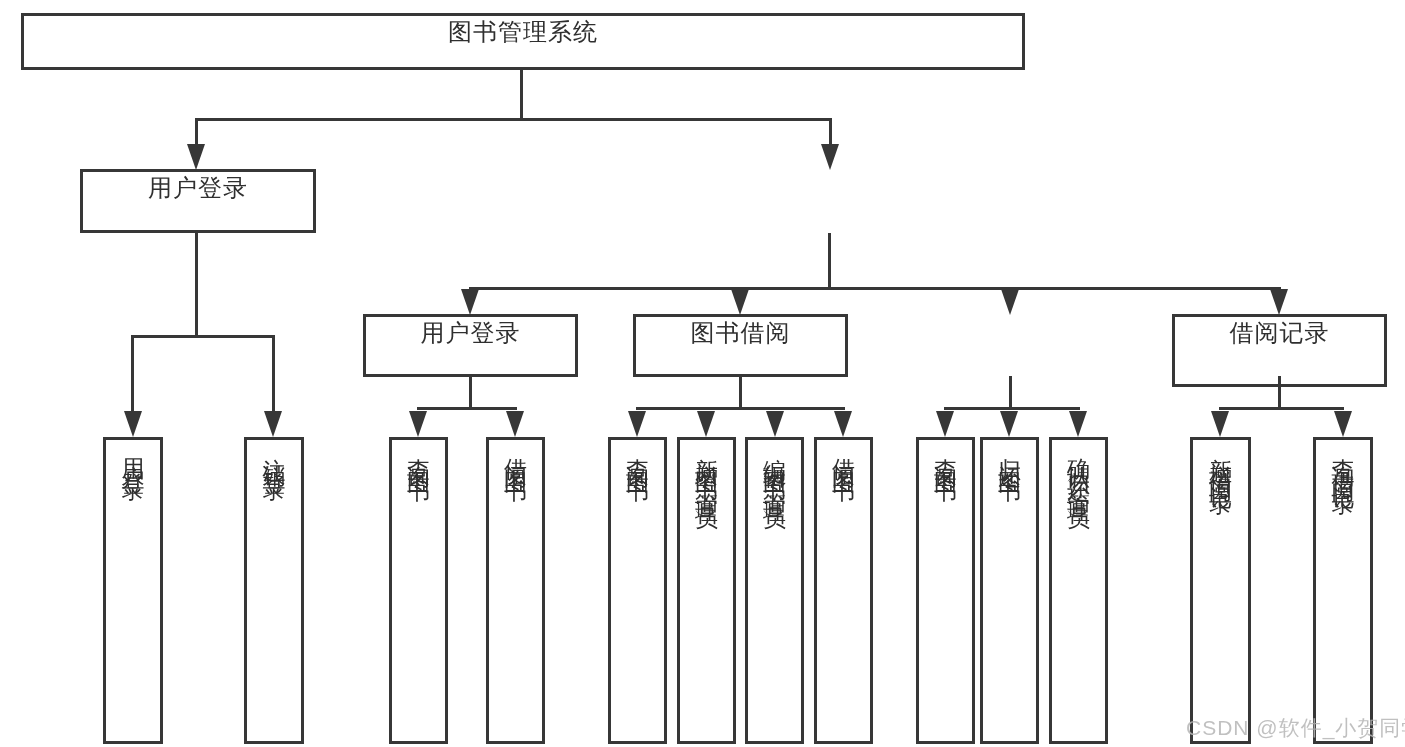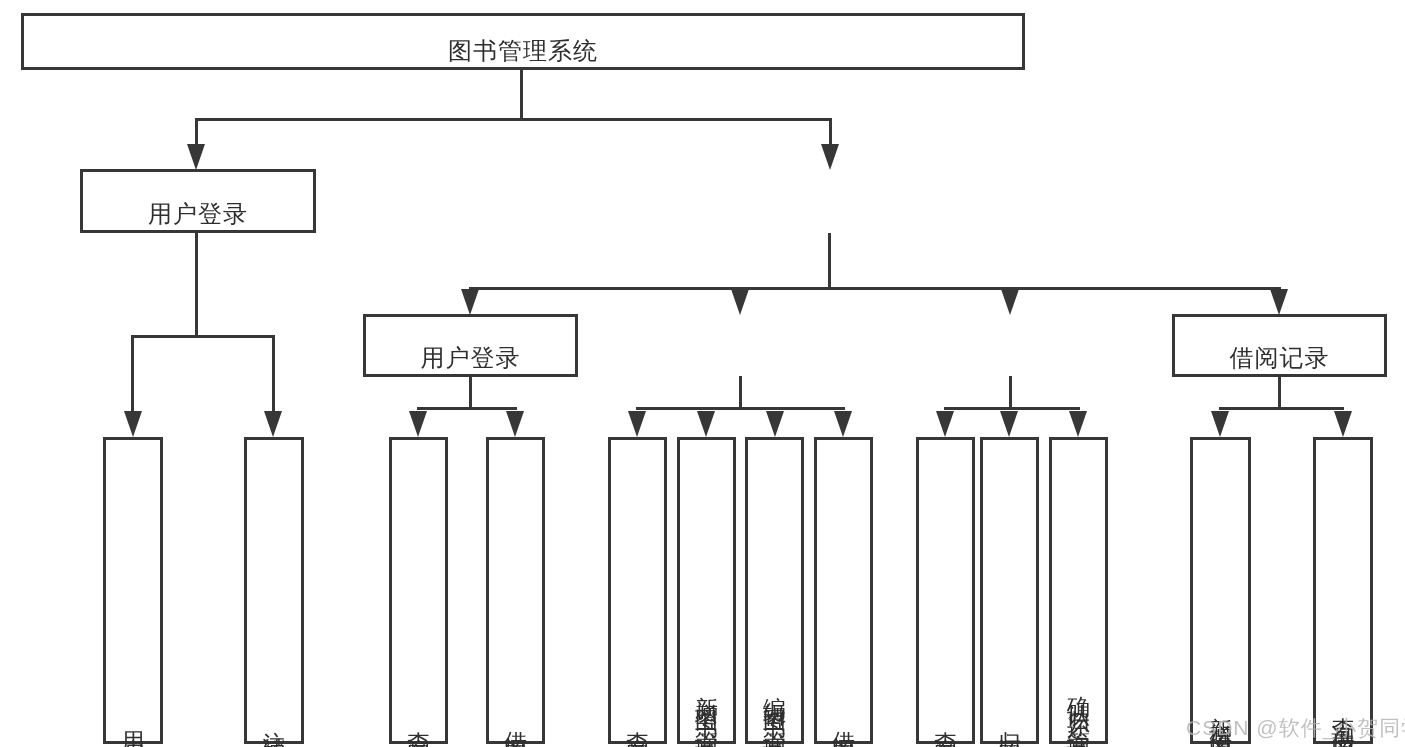--- a/index.html
+++ b/index.html
@@ -2,21 +2,21 @@
 <html><head>
 <meta charset="utf-8">
 <style>
   html,body{margin:0;padding:0;background:#ffffff;}
   .stage{
     position:relative;width:1405px;height:747px;background:#ffffff;
     font-family:"Liberation Sans","DejaVu Sans",sans-serif;overflow:hidden;
   }
   .node{
     position:absolute;box-sizing:border-box;border:3px solid #373737;background:#ffffff;
-    display:flex;align-items:flex-end;justify-content:center;color:#2f2f2f;
+    display:flex;align-items:flex-start;justify-content:center;color:#2f2f2f;
   }
   .node.h{font-size:24px;letter-spacing:1px;}
   .node.v{font-size:23px;}
   .node.v .lbl{writing-mode:vertical-rl;text-orientation:mixed;letter-spacing:7px;line-height:1;}
   .line{position:absolute;background:#373737;}
   .vline{width:3px;}
   .hline{height:3px;}
   .arrow{
     position:absolute;width:0;height:0;
     border-left:9px solid transparent;border-right:9px solid transparent;
@@ -36,21 +36,24 @@
     <span class="lbl">图书管理系统</span>
   </div>
 
   <div class="node h" style="left:80px;top:169px;width:236px;height:64px">
     <span class="lbl">用户登录</span>
   </div>
 
   <div class="node h" style="left:363px;top:314px;width:215px;height:63px">
     <span class="lbl">用户登录</span>
   </div>
-  <div class="node h" style="left:1172px;top:314px;width:215px;height:63px">
+  <div class="node h" style="left:633px;top:314px;width:215px;height:63px">
+    <span class="lbl">图书借阅</span>
+  </div>
+  <div class="node h" style="left:1172px;top:314px;width:215px;height:73px">
     <span class="lbl">借阅记录</span>
   </div>
 
   <div class="node v" style="left:103px;top:437px;width:60px;height:307px">
     <span class="lbl">用户登录</span>
   </div>
   <div class="node v" style="left:244px;top:437px;width:60px;height:307px">
     <span class="lbl">注销登录</span>
   </div>
   <div class="node v" style="left:389px;top:437px;width:59px;height:307px">

